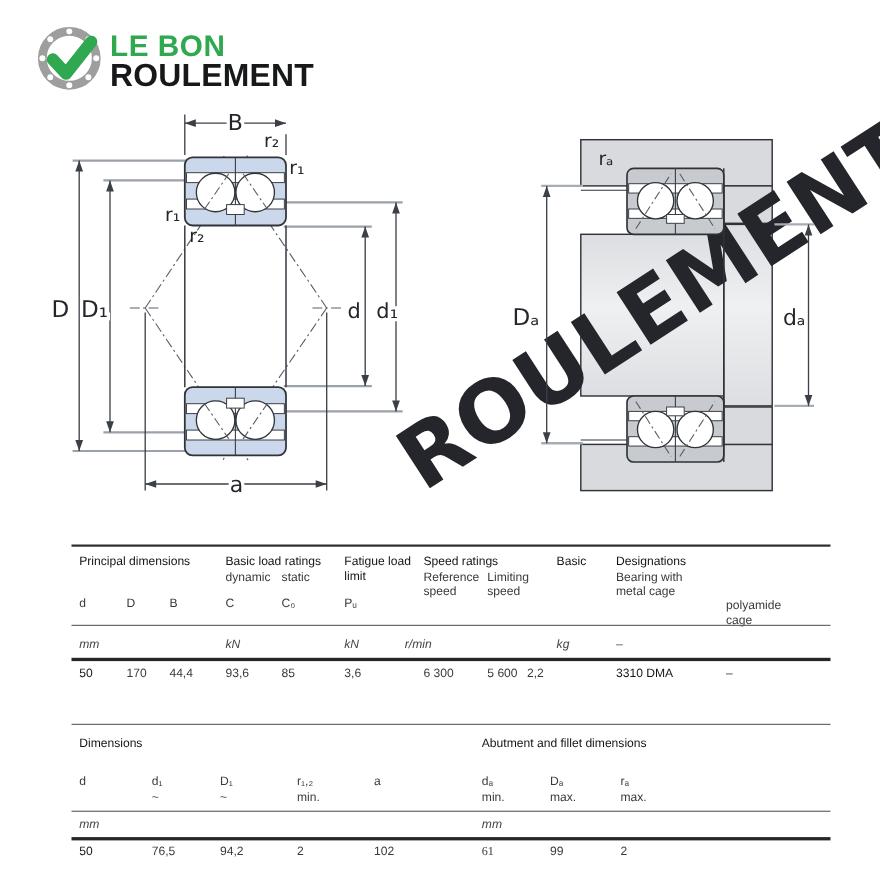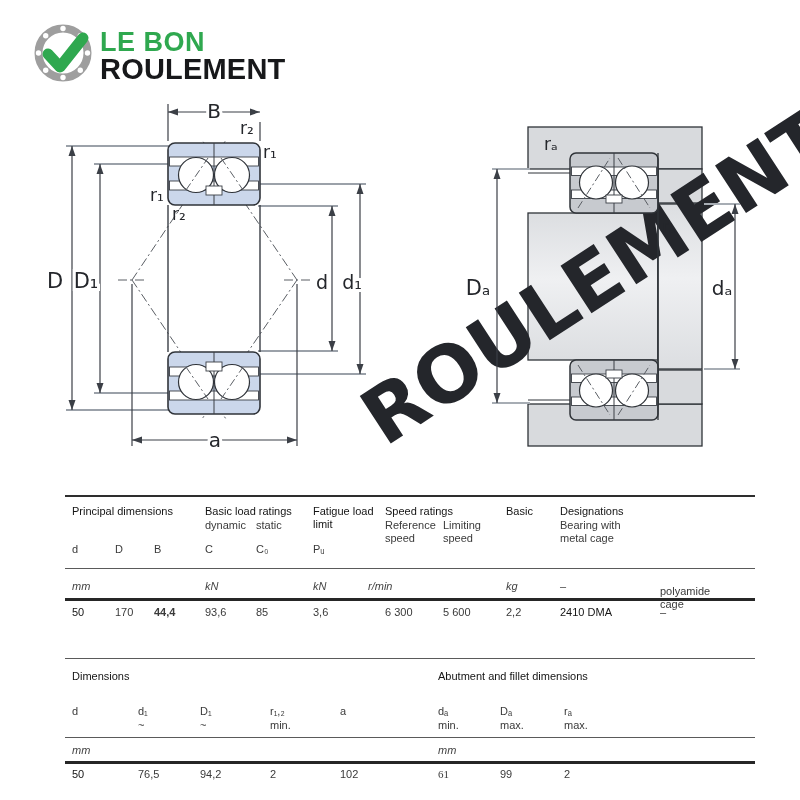--- a/index.html
+++ b/index.html
@@ -229,21 +229,21 @@
     <div class="c cb" style="left:205px;top:505px;">Basic load ratings</div>
     <div class="c" style="left:205px;top:519px;">dynamic</div>
     <div class="c" style="left:256px;top:519px;">static</div>
     <div class="c cb cw" style="left:313px;top:505px;width:66px;">Fatigue load limit</div>
     <div class="c cb" style="left:385px;top:505px;">Speed ratings</div>
     <div class="c cw" style="left:385px;top:519px;width:52px;">Reference speed</div>
     <div class="c cw" style="left:443px;top:519px;width:50px;">Limiting speed</div>
     <div class="c cb" style="left:506px;top:505px;">Basic</div>
     <div class="c cb" style="left:560px;top:505px;">Designations</div>
     <div class="c cw" style="left:560px;top:519px;width:72px;">Bearing with metal cage</div>
-    <div class="c cw" style="left:660px;top:545px;width:62px;margin-top:40px;">polyamide cage</div>
+    <div class="c cw" style="left:660px;top:545px;width:62px;">polyamide cage</div>
 
     <div class="c" style="left:72px;top:543px;">d</div>
     <div class="c" style="left:115px;top:543px;">D</div>
     <div class="c" style="left:154px;top:543px;">B</div>
     <div class="c" style="left:205px;top:543px;">C</div>
     <div class="c" style="left:256px;top:543px;">C₀</div>
     <div class="c" style="left:313px;top:543px;text-align:center;">Pᵤ</div>
 
     <div class="hl thin" style="top:568px;"></div>
 
@@ -251,28 +251,28 @@
     <div class="c ci" style="left:205px;top:580px;">kN</div>
     <div class="c ci" style="left:313px;top:580px;">kN</div>
     <div class="c ci" style="left:368px;top:580px;">r/min</div>
     <div class="c ci" style="left:506px;top:580px;">kg</div>
     <div class="c ci" style="left:560px;top:580px;">–</div>
 
     <div class="hl thick" style="top:598px;"></div>
 
     <div class="c cb" style="left:72px;top:606px;">50</div>
     <div class="c" style="left:115px;top:606px;">170</div>
-    <div class="c" style="left:154px;top:606px;font-weight:bold;">44,4</div>
+    <div class="c" style="left:154px;top:606px;">44,4</div>
     <div class="c" style="left:205px;top:606px;">93,6</div>
     <div class="c" style="left:256px;top:606px;">85</div>
     <div class="c" style="left:313px;top:606px;">3,6</div>
     <div class="c" style="left:385px;top:606px;">6 300</div>
     <div class="c" style="left:443px;top:606px;">5 600</div>
-    <div class="c" style="left:506px;top:606px;">2,2</div>
-    <div class="c cb" style="left:560px;top:606px;">2410 DMA</div>
+    <div class="c" style="left:479px;top:606px;">2,2</div>
+    <div class="c cb" style="left:560px;top:606px;">3310 DMA</div>
     <div class="c" style="left:660px;top:606px;">–</div>
   </div>
 
   <div>
     <div class="hl thin" style="top:658px;"></div>
 
     <div class="c cb" style="left:72px;top:670px;">Dimensions</div>
     <div class="c cb" style="left:438px;top:670px;">Abutment and fillet dimensions</div>
 
     <div class="c" style="left:72px;top:705px;">d</div>

